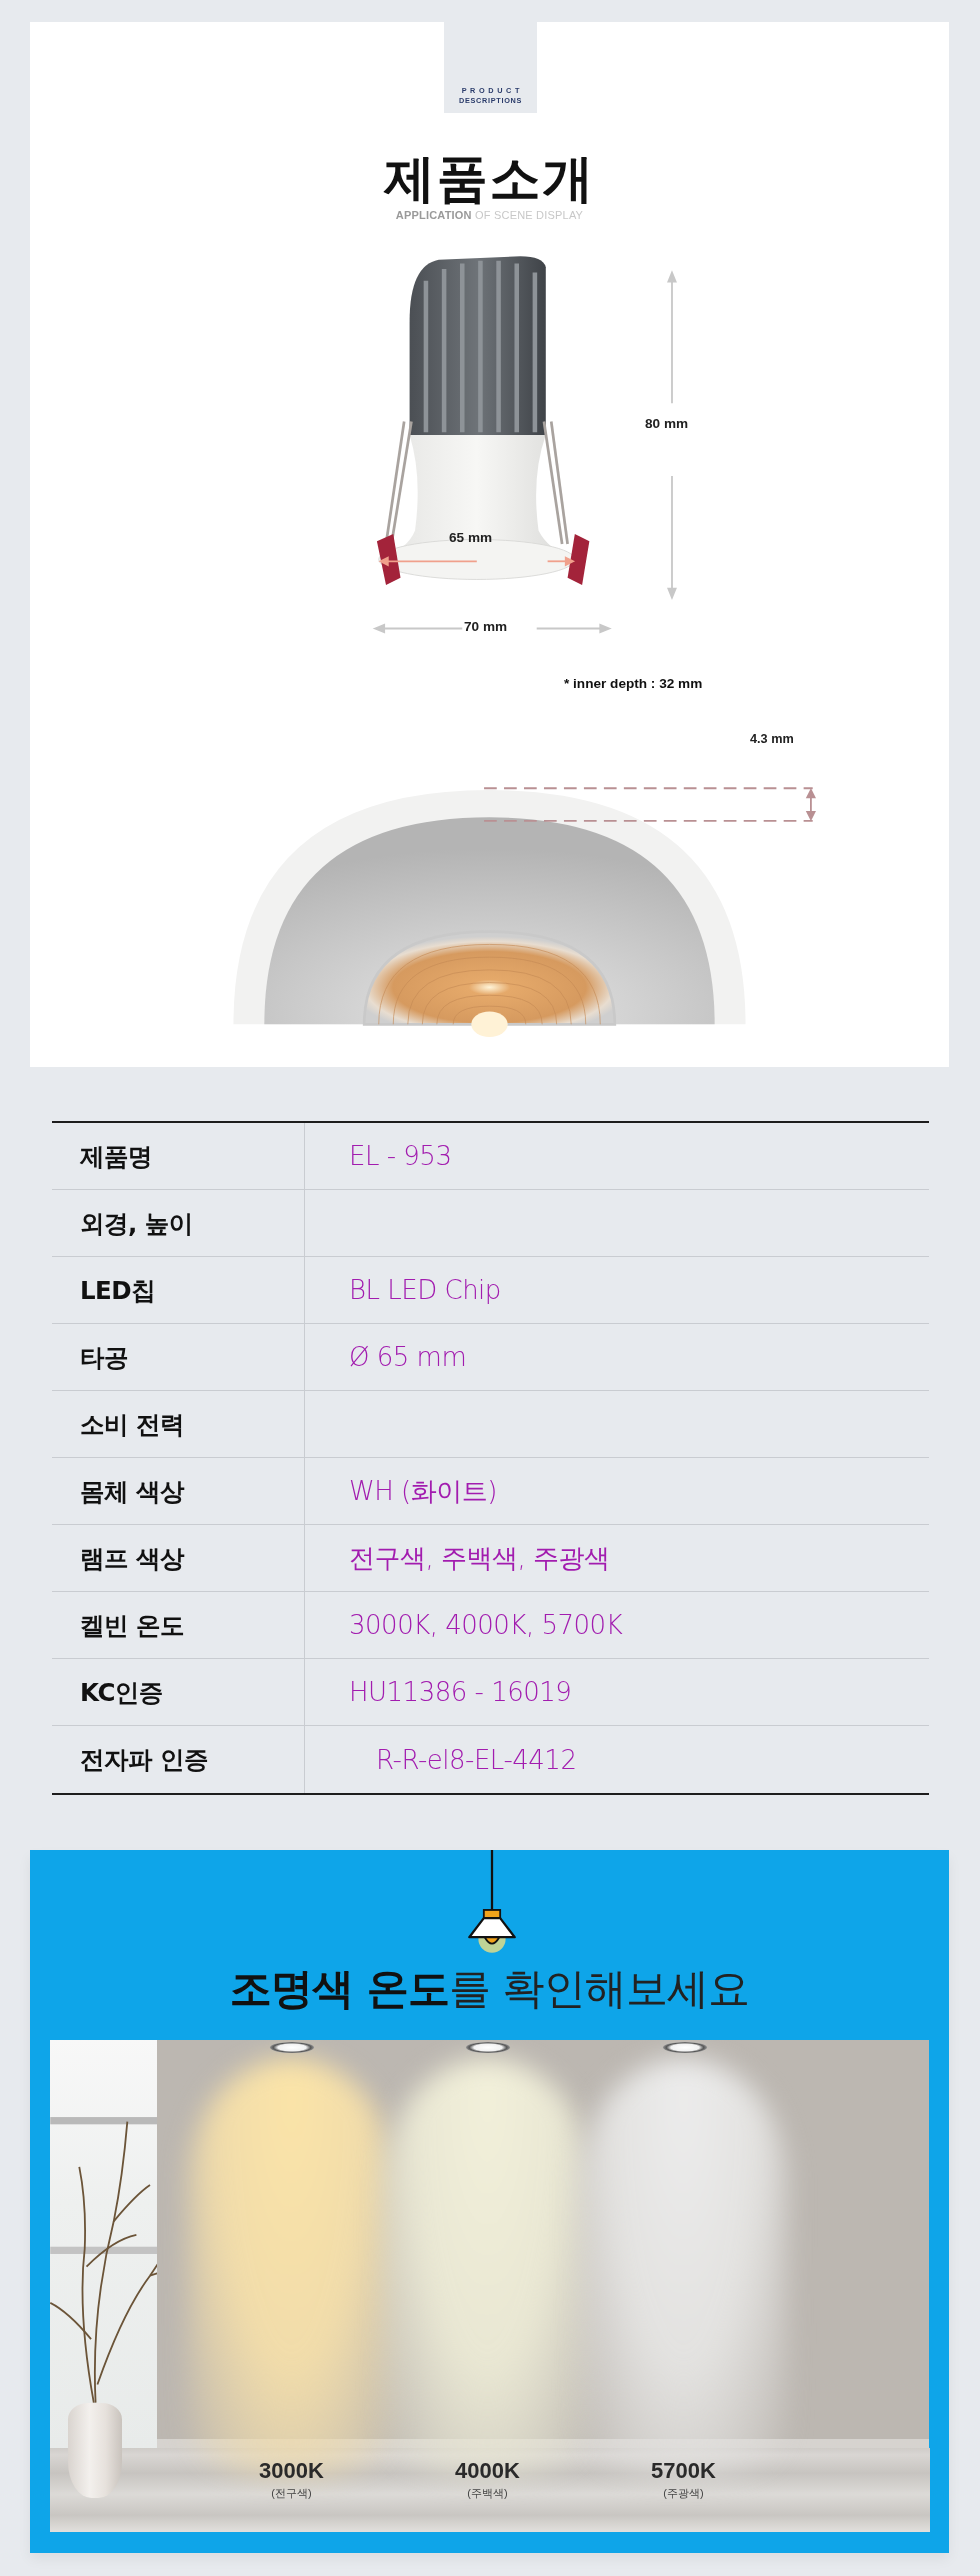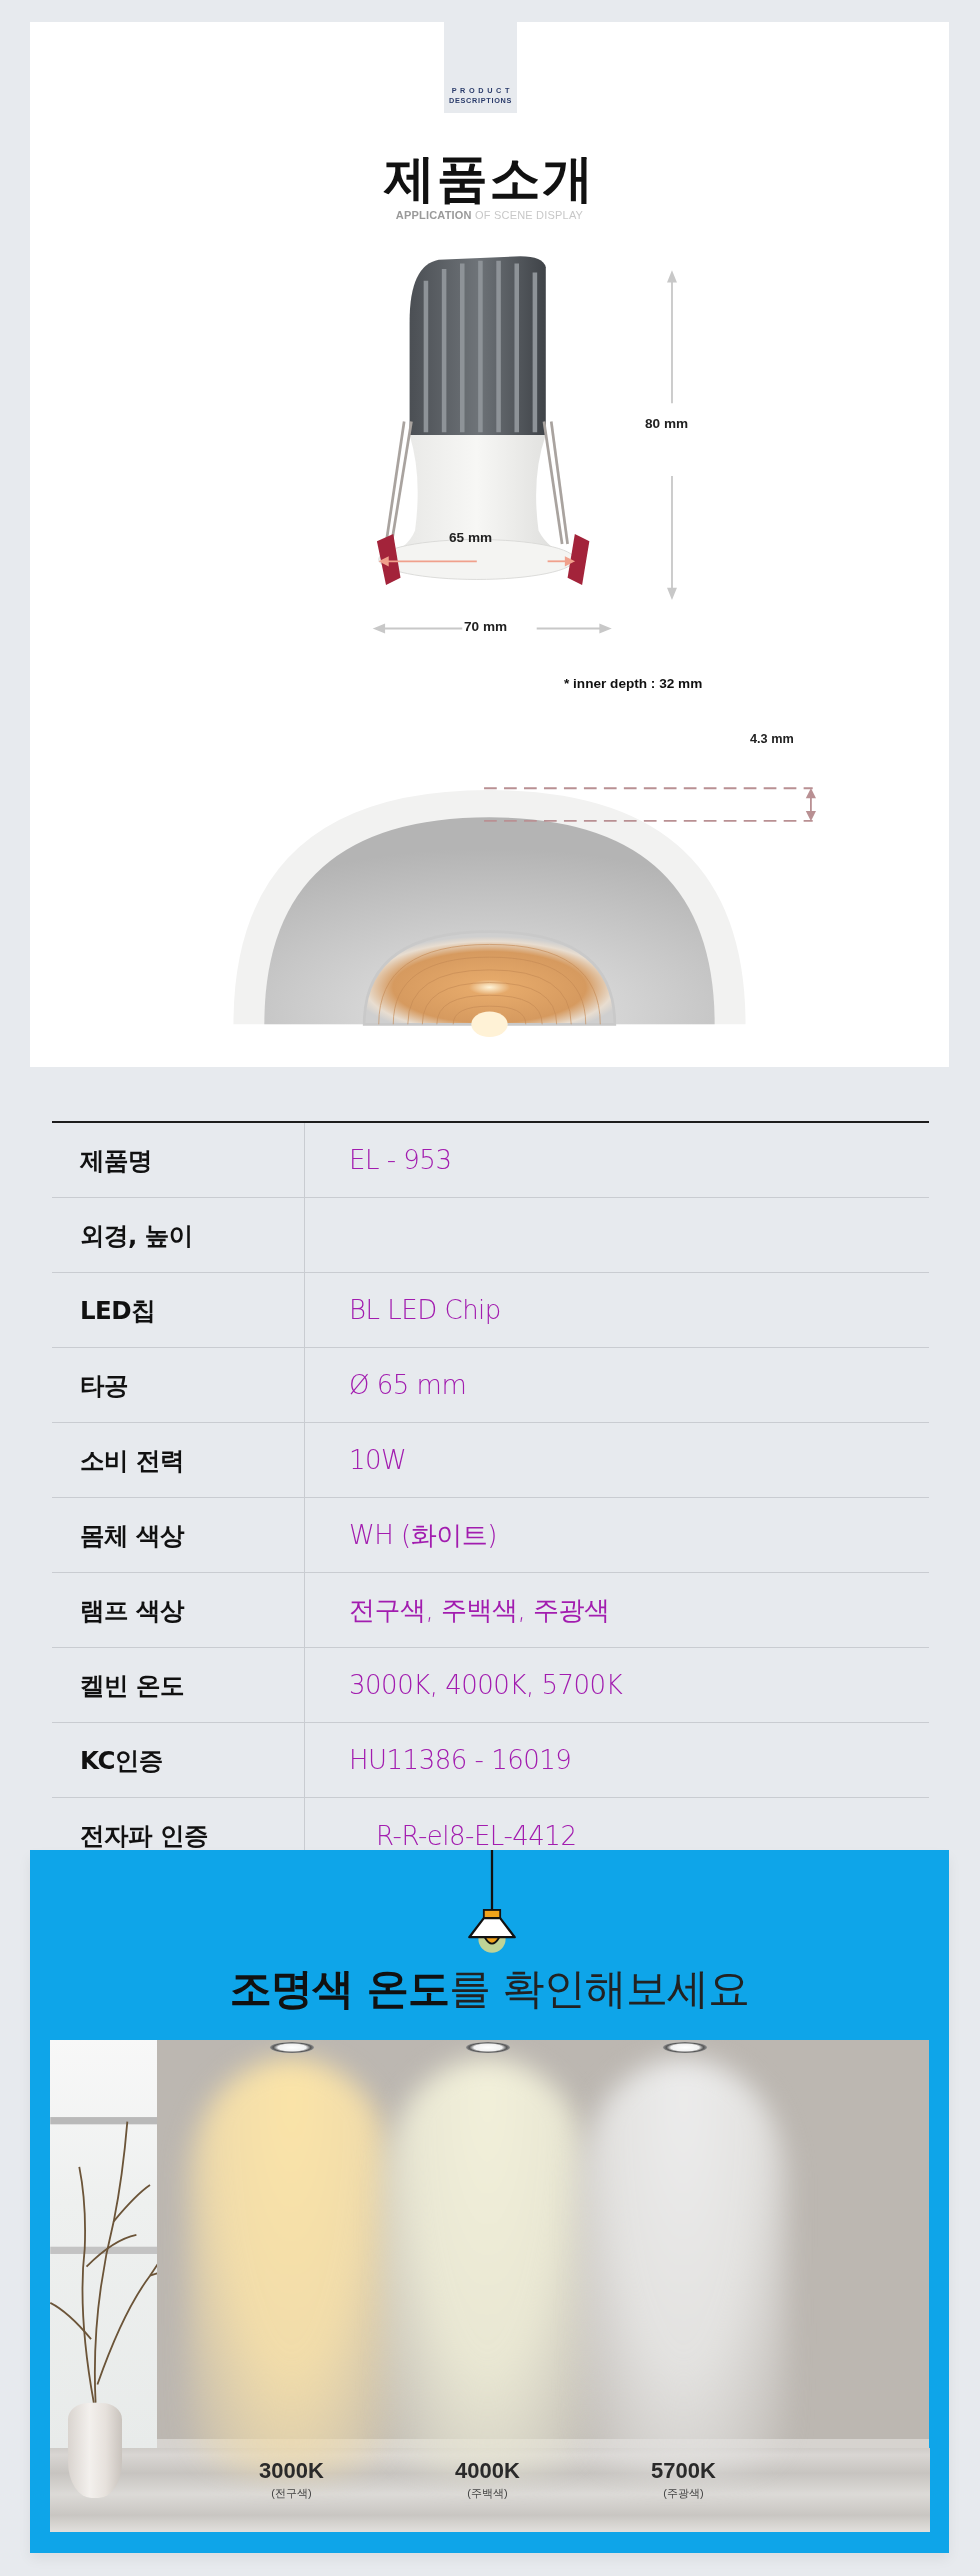--- a/index.html
+++ b/index.html
@@ -1,37 +1,37 @@
 <!DOCTYPE html>
 <html style="font-size:14.5px"><head>
 <meta charset="utf-8">
 <style>
   * { box-sizing: border-box; margin: 0; padding: 0; }
   html, body { width: 980px; height: 2576px; background: #e7eaee; font-family: "Liberation Sans", "DejaVu Sans", sans-serif; color: #111; overflow: hidden; }
   .page { position: relative; width: 980px; height: 2576px; }
 
   
   .card1 { position: absolute; left: 30px; top: 22px; width: 919px; height: 1045px; background: #fff; overflow: hidden; }
-  .tag { position: absolute; left: 414px; top: 0; width: 73px; height: 91px; background: #e7eaee; text-align: center; }
+  .tag { position: absolute; left: 414px; top: 0; width: 93px; height: 91px; background: #e7eaee; text-align: center; }
   .tag .l1 { position: absolute; left: 0; right: 0; top: 64px; font-size: 7.3px; letter-spacing: 3.6px; font-weight: 700; color: #2b3c6b; padding-left: 3.6px; }
   .tag .l2 { position: absolute; left: 0; right: 0; top: 74px; font-size: 7.3px; letter-spacing: 0.7px; font-weight: 700; color: #2b3c6b; }
   .title { position: absolute; left: 0; right: 0; top: 123px; text-align: center; font-size: 51px; font-weight: 900; letter-spacing: 1.8px; color: #111; font-family: "DejaVu Sans", sans-serif; }
   .subtitle { position: absolute; left: 0; right: 0; top: 187px; text-align: center; font-size: 11px; letter-spacing: 0.2px; }
   .subtitle .b { color: #9a9a9a; font-weight: 700; }
   .subtitle .n { color: #c8c8c8; }
 
   
   .product { position: absolute; left: 0; top: 0; width: 919px; height: 1045px; }
   .dim { position: absolute; font-size: 13.6px; font-weight: 700; color: #222; white-space: nowrap; }
   .note { position: absolute; left: 534px; top: 654px; font-size: 13.6px; font-weight: 700; color: #111; white-space: nowrap; }
   .dim43 { position: absolute; left: 720px; top: 710px; font-size: 12.7px; font-weight: 700; color: #222; }
 
   
   .spec { position: absolute; left: 52px; top: 1121px; width: 877px; border-top: 2.7px solid #1d1d1d; border-bottom: 2.7px solid #1d1d1d; }
-  .row { display: flex; height: 75px; border-bottom: 1.4px solid #c9ccd1; }
+  .row { display: flex; height: 67px; border-bottom: 1.4px solid #c9ccd1; }
   .row:last-child { border-bottom: none; gap: 27px; }
   .row .k { width: 253px; padding-left: 28px; display: flex; align-items: center; font-size: 24.5px; font-weight: 900; color: #111; border-right: 1.4px solid #c9ccd1; font-family: "DejaVu Sans", sans-serif; letter-spacing: -0.5px; }
   .row .v { flex: 1; padding-left: 44px; display: flex; align-items: center; font-size: 26px; color: #a21caf; font-family: "DejaVu Sans", sans-serif; font-weight: 300; letter-spacing: -0.5px; }
 
   
   .card3 { position: absolute; left: 30px; top: 1850px; width: 919px; height: 703px; background: #0ea5e9; box-shadow: 0 7.3px 12.7px rgba(0,0,0,0.06); overflow: hidden; }
   .lamp { position: absolute; left: 430px; top: 0; width: 64px; height: 109px; }
   .headline { position: absolute; left: 0; right: 0; top: 111px; text-align: center; font-size: 42px; color: #111; font-family: "DejaVu Sans", sans-serif; letter-spacing: -0.9px; }
   .headline .b { font-weight: 900; }
   .headline .n { font-weight: 200; color: #222; }
@@ -181,21 +181,20 @@
     <div class="row">
         <div class="k">LED칩</div>
         <div class="v">BL LED Chip</div>
       </div>
     <div class="row">
         <div class="k">타공</div>
         <div class="v">Ø 65 mm</div>
       </div>
     <div class="row">
         <div class="k">소비 전력</div>
-        <div class="v">10W</div>
       </div>
     <div class="row">
         <div class="k">몸체 색상</div>
         <div class="v">WH (화이트)</div>
       </div>
     <div class="row">
         <div class="k">램프 색상</div>
         <div class="v">전구색, 주백색, 주광색</div>
       </div>
     <div class="row">

